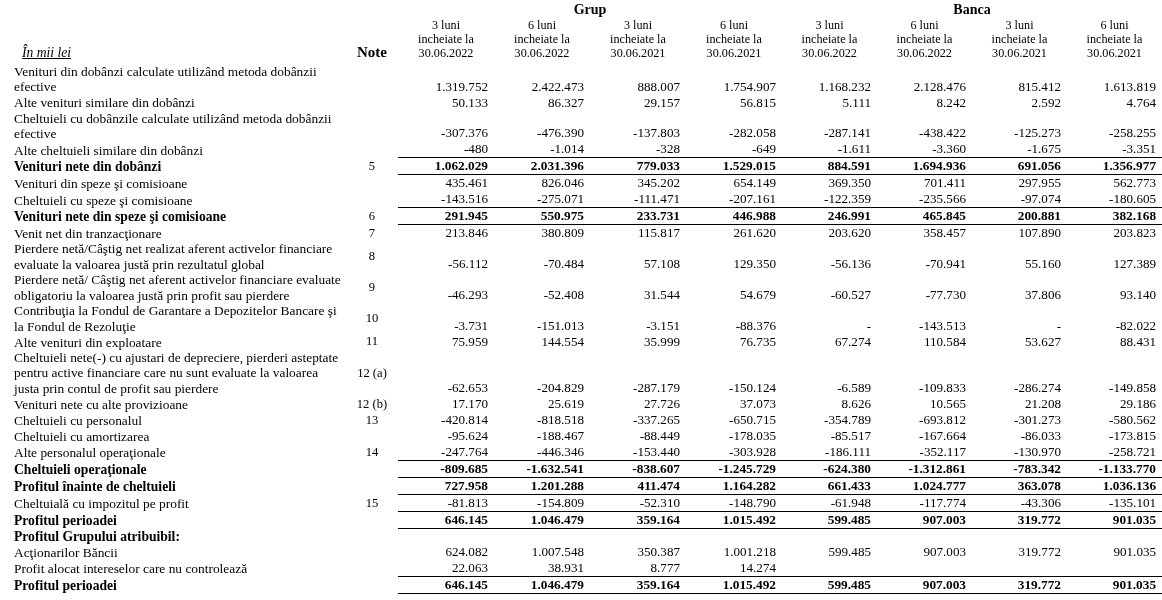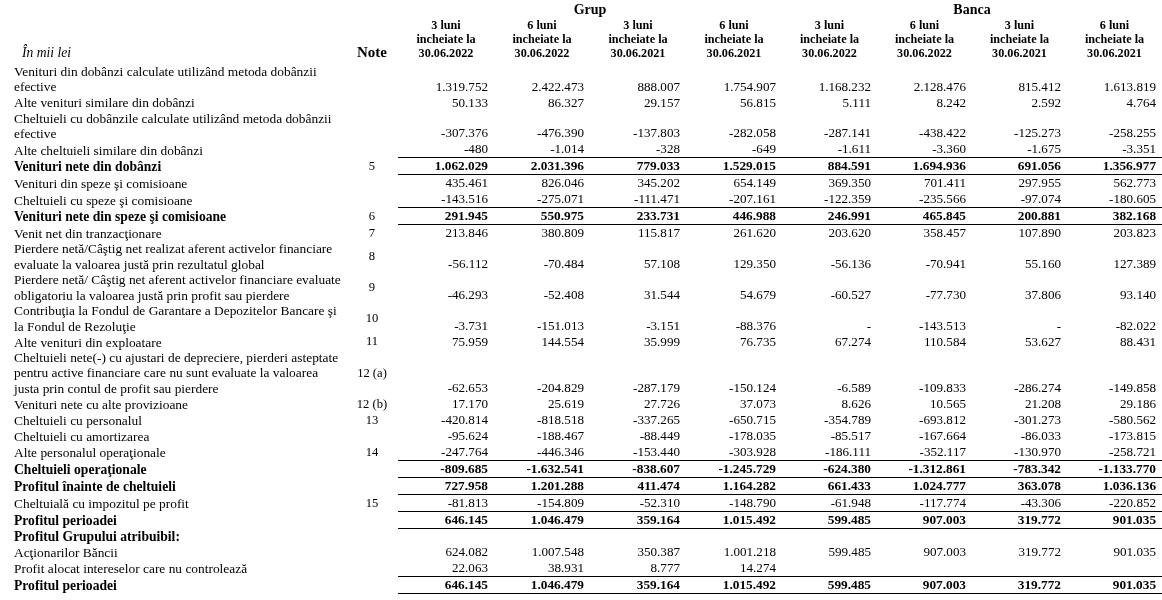--- a/index.html
+++ b/index.html
@@ -32,37 +32,38 @@
   .grp-head {
     text-align: center;
     font-weight: bold;
     font-size: 14px;
     padding: 2px 0 0 0;
     line-height: 1.12;
     vertical-align: bottom;
   }
   .colhead {
     text-align: center;
-    font-weight: bold;
+    font-weight: normal;
     font-size: 12.2px;
     line-height: 1.18;
     vertical-align: bottom;
     padding: 0 2px 3px 2px;
     white-space: nowrap;
     margin-top: 8px;
   }
   .colhead .l1 { display:block; }
   .colhead .l2 { display:block; }
   .colhead .l3 { display:block; }
   .unit-cell {
     font-style: italic;
     font-size: 13.6px;
     vertical-align: bottom;
     padding: 0 0 3px 22px;
     white-space: nowrap;
+    text-decoration: underline;
   }
   .note-head {
     text-align: center;
     font-weight: bold;
     font-size: 15px;
     vertical-align: bottom;
     padding: 0 4px 3px 0;
   }
   
   td.lbl {
@@ -414,21 +415,21 @@
         <tr class="r">
           <td class="lbl">Cheltuială cu impozitul pe profit</td>
           <td class="note">15</td>
           <td class="num">-81.813</td>
           <td class="num">-154.809</td>
           <td class="num">-52.310</td>
           <td class="num">-148.790</td>
           <td class="num">-61.948</td>
           <td class="num">-117.774</td>
           <td class="num">-43.306</td>
-          <td class="num">-220.852</td>
+          <td class="num">-135.101</td>
         </tr>
         <tr class="r bold">
           <td class="lbl">Profitul perioadei</td>
           <td class="note"></td>
           <td class="num topline botline-thick">646.145</td>
           <td class="num topline botline-thick">1.046.479</td>
           <td class="num topline botline-thick">359.164</td>
           <td class="num topline botline-thick">1.015.492</td>
           <td class="num topline botline-thick">599.485</td>
           <td class="num topline botline-thick">907.003</td>

